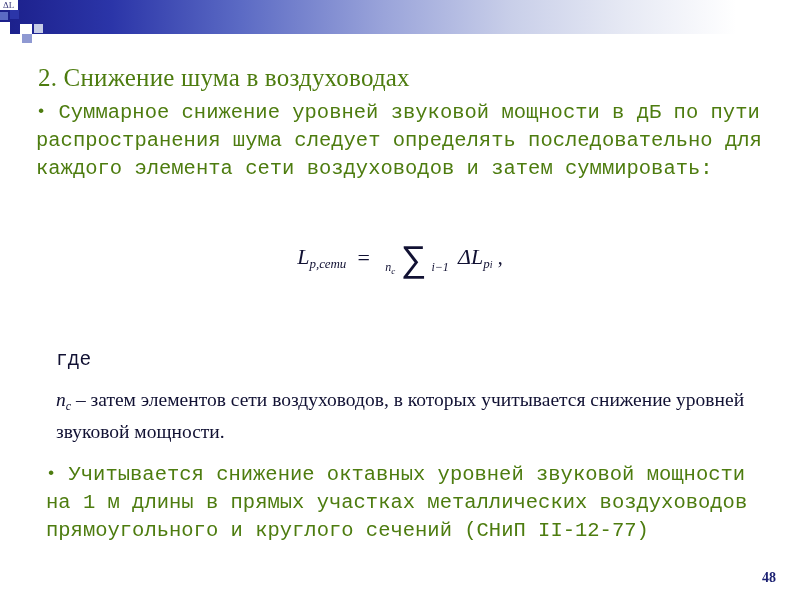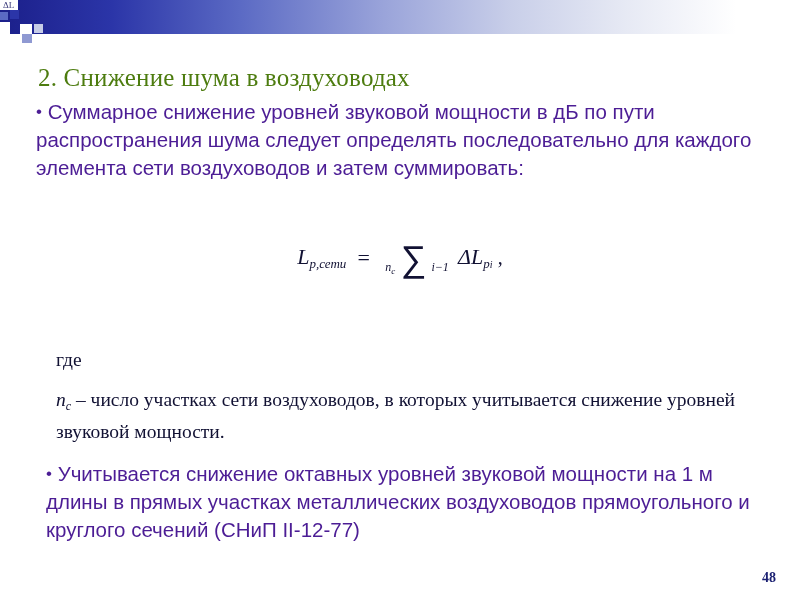--- a/index.html
+++ b/index.html
@@ -40,22 +40,22 @@
     font-size: 25px;
     color: #4d7c0f;
     font-family: "Liberation Serif", serif;
     font-weight: normal;
     letter-spacing: 0.2px;
   }
 
   
   .para {
     position: absolute;
-    color: #4c1d95;
-    font-family: Liberation Sans, sans-serif;
+    color: #4d7c0f;
+    font-family: Liberation Mono, monospace;
   }
 
   .bullet1 {
     left: 36px;
     top: 98px;
     width: 726px;
     font-size: 20.5px;
     line-height: 28px;
     text-indent: 0;
   }
@@ -138,20 +138,21 @@
     left: 56px;
     top: 345px;
     width: 710px;
     font-size: 19.5px;
     line-height: 26px;
     color: #111133;
   }
   .where-row {
     display: flex;
     align-items: center;
+    font-family: Liberation Mono, monospace;
   }
   .where-label {
     width: 46px;
     flex: none;
     padding-top: 2px;
   }
   .where-sym {
     width: 104px;
     flex: none;
     font-style: italic;
@@ -241,21 +242,21 @@
     <span class="fml-rhs"><span>ΔL</span><span class="sub">p</span><span class="sub" style="font-size:10px;">i</span></span>
     <span class="fml-comma">,</span>
   </span>
 </div>
 
 <div class="where-block">
   <div class="where-row">
     <div class="where-label">где</div>
   </div>
   <div class="nc-row">
-    <span class="it">n</span><span class="sub">c</span><span> – число участках сети воздуховодов, в которых учитывается снижение уровней звуковой мощности.</span>
+    <span class="it">n</span><span class="sub">c</span><span> – затем элементов сети воздуховодов, в которых учитывается снижение уровней звуковой мощности.</span>
   </div>
 </div>
 
 <div class="para bullet3">
   <span class="dot">•</span>
   <span>Учитывается снижение октавных уровней звуковой мощности  на 1 м длины в прямых участках металлических воздуховодов прямоугольного и круглого сечений (СНиП II-12-77)</span>
 </div>
 
 <div class="page-number">48</div>
 

